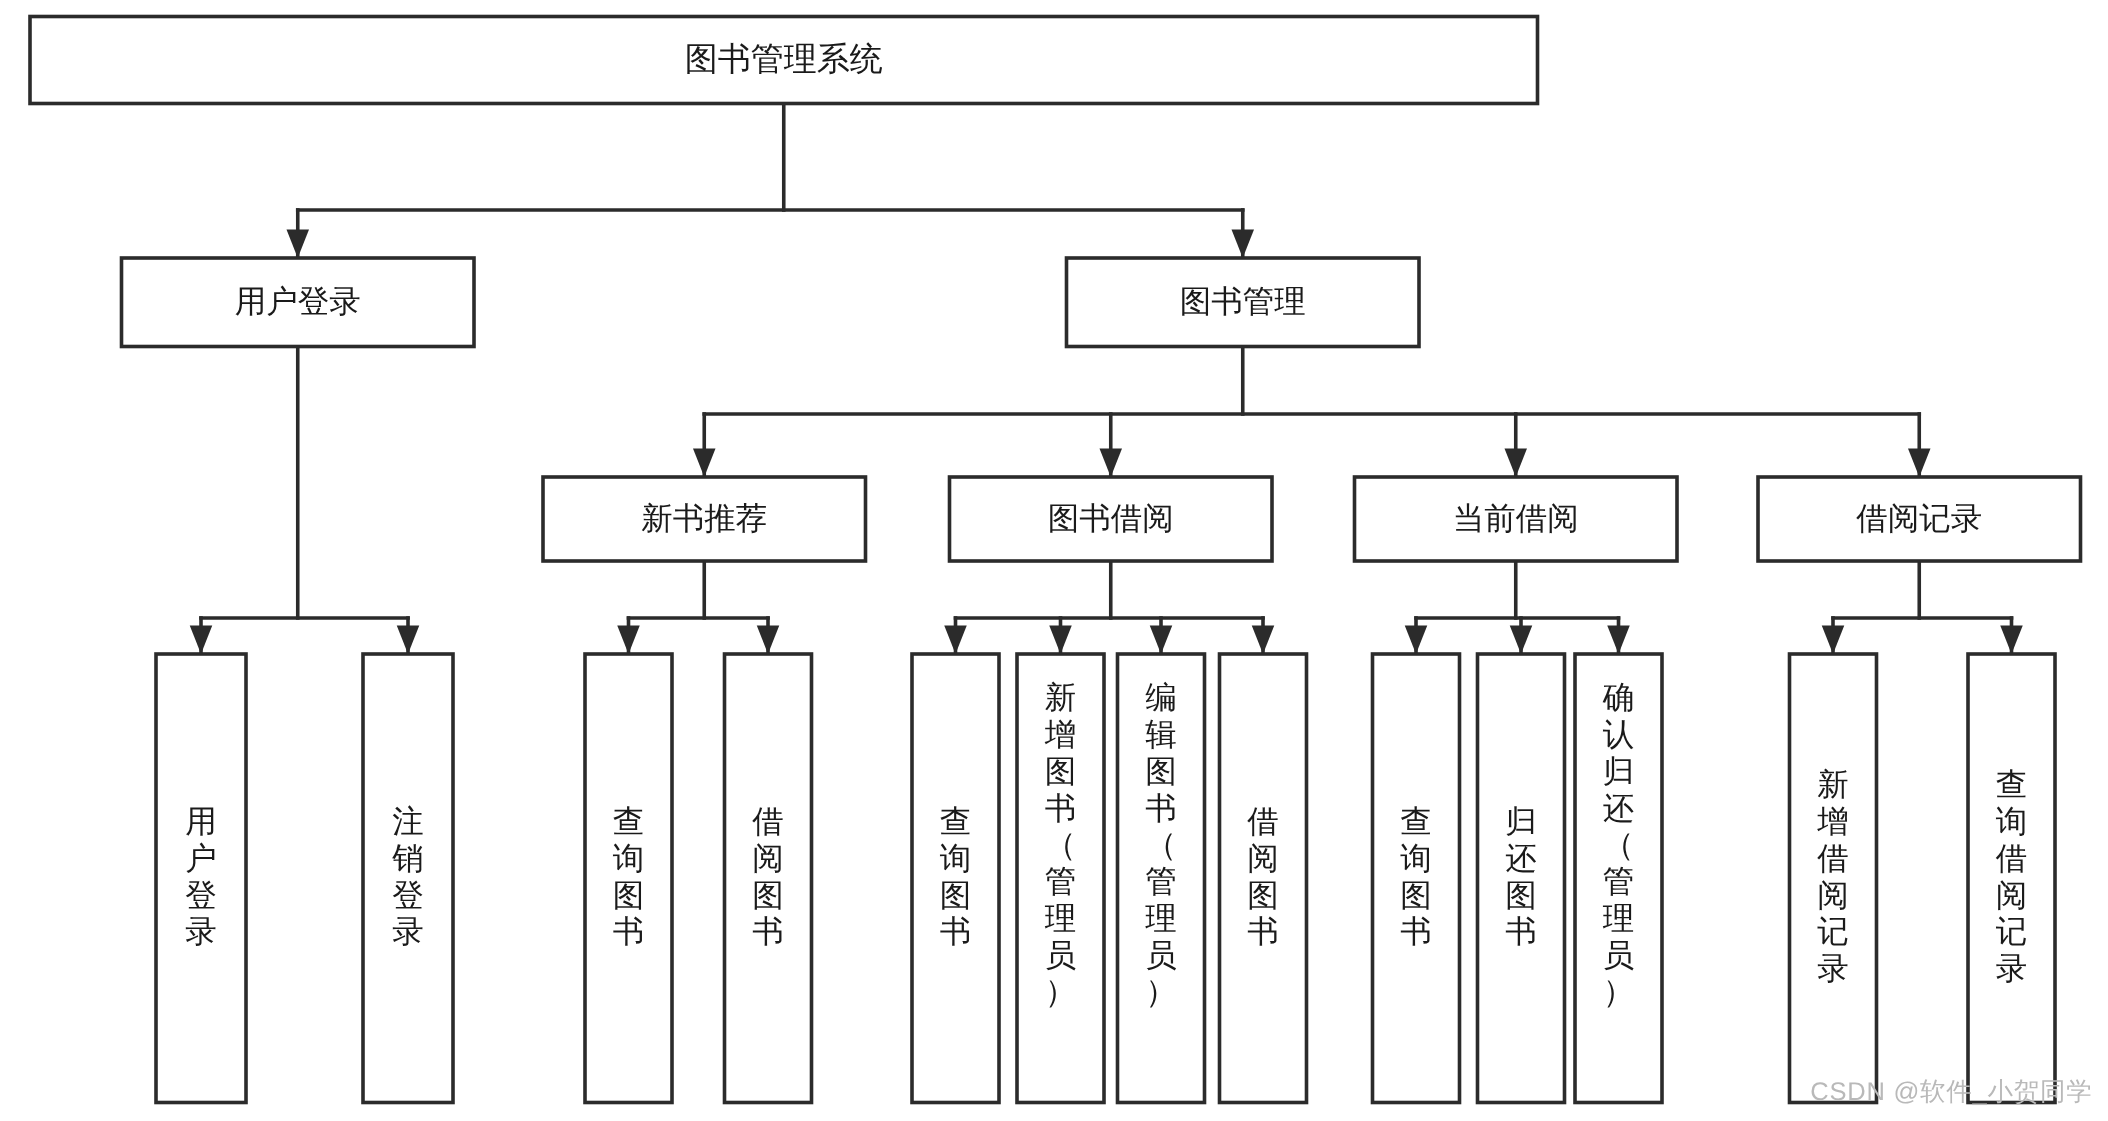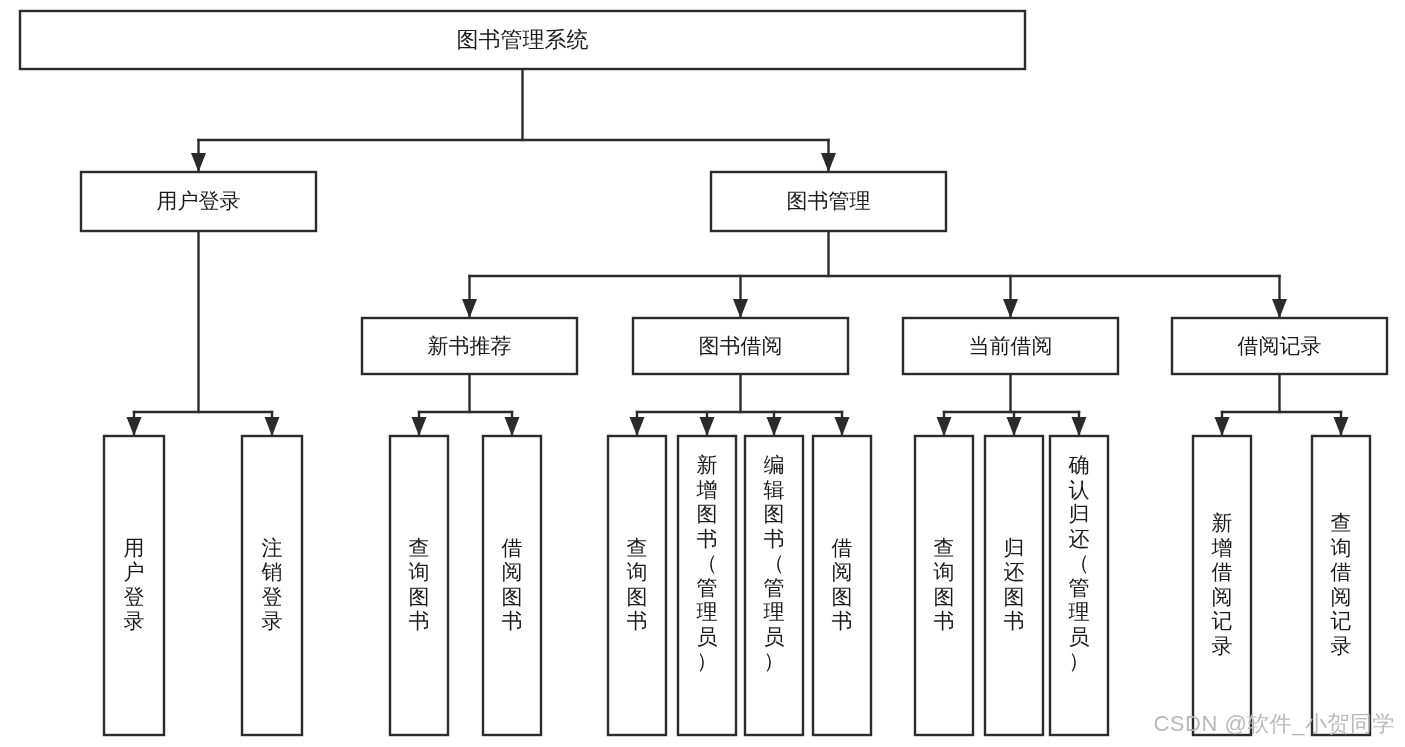--- a/index.html
+++ b/index.html
@@ -50,21 +50,21 @@
     white-space: pre;
   }
   .node-label-title {
     font-size: 22px;
   }
   .watermark-text {
     position: absolute;
     right: 10px;
     bottom: 8px;
     font-family: "Liberation Sans", "DejaVu Sans", sans-serif;
-    font-size: 22px;
+    font-size: 17px;
     color: #b9b9b9;
     letter-spacing: 0.5px;
     user-select: none;
     pointer-events: none;
   }
 </style>
 </head>
 <body>
 
 <div id="diagram-root">

